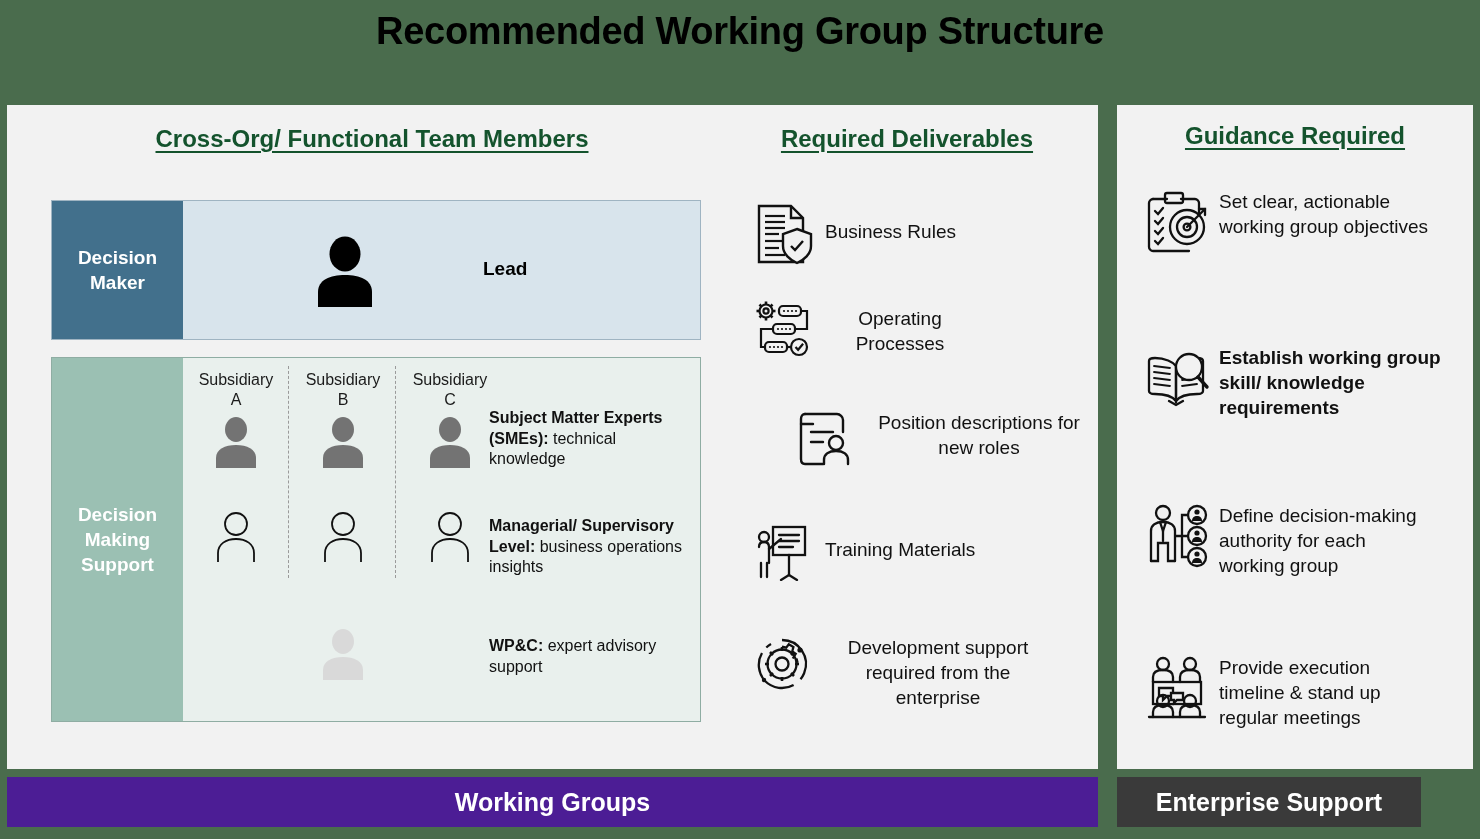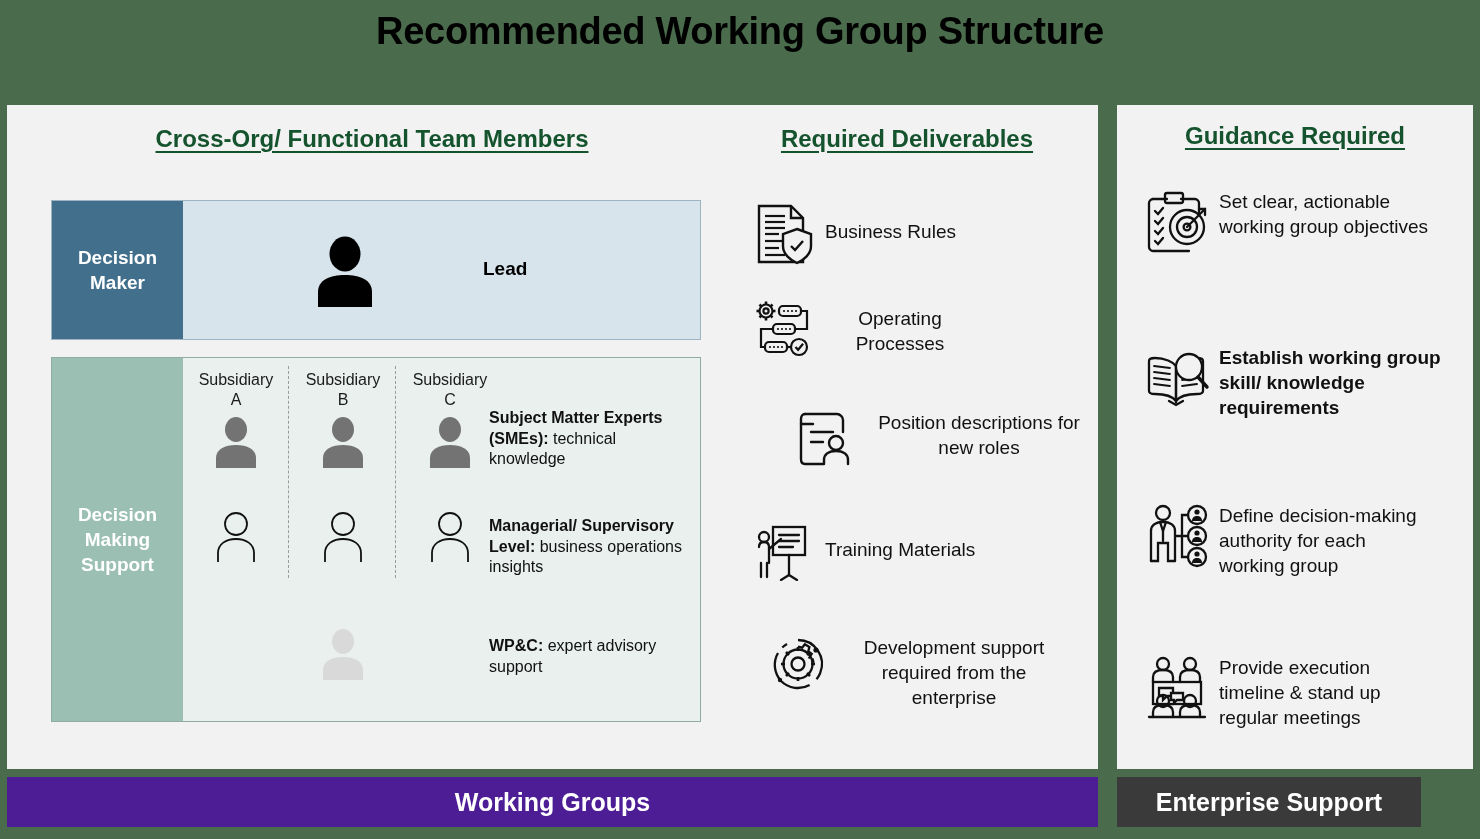--- a/index.html
+++ b/index.html
@@ -327,21 +327,21 @@
             <path d="M4 24 C4 20 6 19 9 19 C12 19 14 20 14 24 V40"></path>
             <path d="M14 26 L26 16"></path>
             <path d="M6 40 V54"></path>
             <path d="M12 40 V54"></path>
           </g>
         </svg>
       </span>
       <span class="del-lbl" style="padding-top:14px;">Training Materials</span>
     </div>
 
-    <div class="del-item" style="left:32px;top:530px;">
+    <div class="del-item" style="left:16px;top:530px;">
       <span class="del-ico">
         <svg width="58" height="58" viewBox="0 0 58 58">
           <g fill="none" stroke="#111" stroke-width="2.3">
             <path d="M29 5 a24 24 0 1 1 -17 41" stroke-dasharray="54 9"></path>
             <path d="M12 46 a24 24 0 0 1 6 -37" stroke-dasharray="30 7"></path>
             <path d="M29 11.5 l4.2 1.1 l2.6 -3.4 l4.6 2.9 l-1.1 4.2 l3.4 2.6 l-2.9 4.6 M43.5 23.5 l1.1 4.2"></path>
             <circle cx="29" cy="29" r="14.5"></circle>
             <circle cx="29" cy="29" r="6.5"></circle>
             <g stroke-width="2.6">
               <line x1="29" y1="12" x2="29" y2="16"></line>

